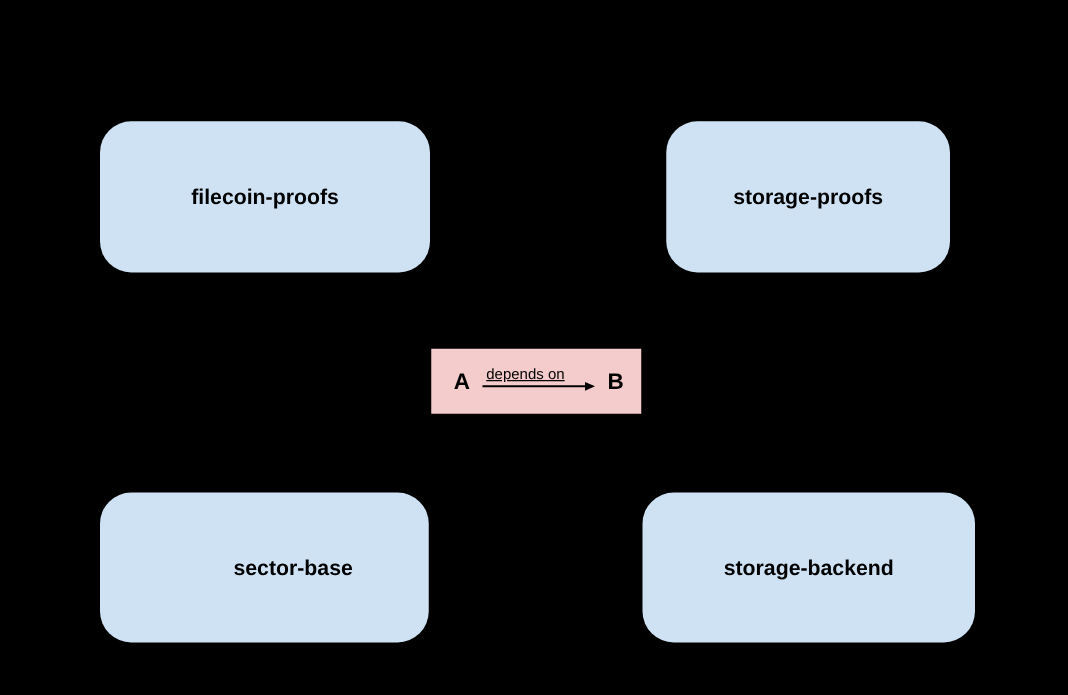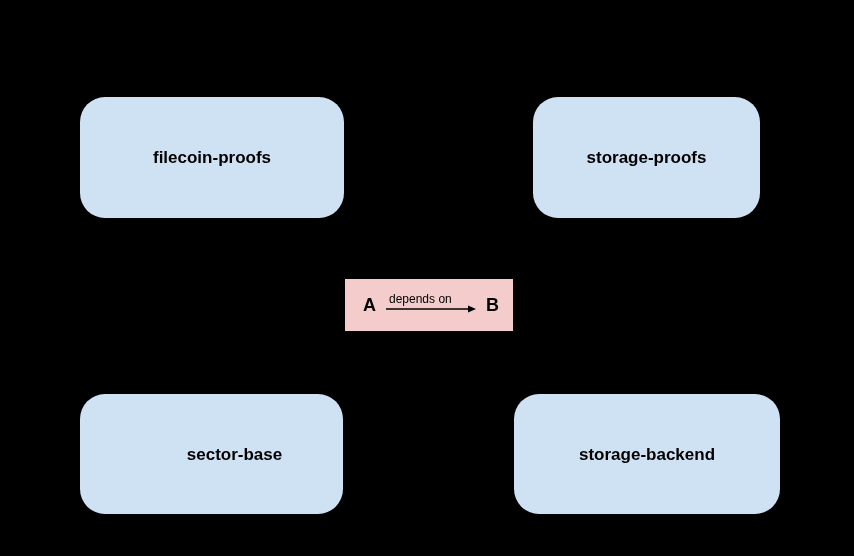--- a/index.html
+++ b/index.html
@@ -59,20 +59,21 @@
     font-weight: bold;
     font-size: 18px;
     line-height: 1;
   }
   .legend-relation {
     display: flex;
     flex-direction: column;
     align-items: center;
     margin: 0 4px;
     transform: translateY(-1px);
+    text-decoration: underline;
   }
   .legend-relation-label {
     color: var(--text);
     font-size: 12px;
     line-height: 13px;
     white-space: nowrap;
     align-self: flex-start;
     padding-left: 4px;
   }
   .legend-arrow {

